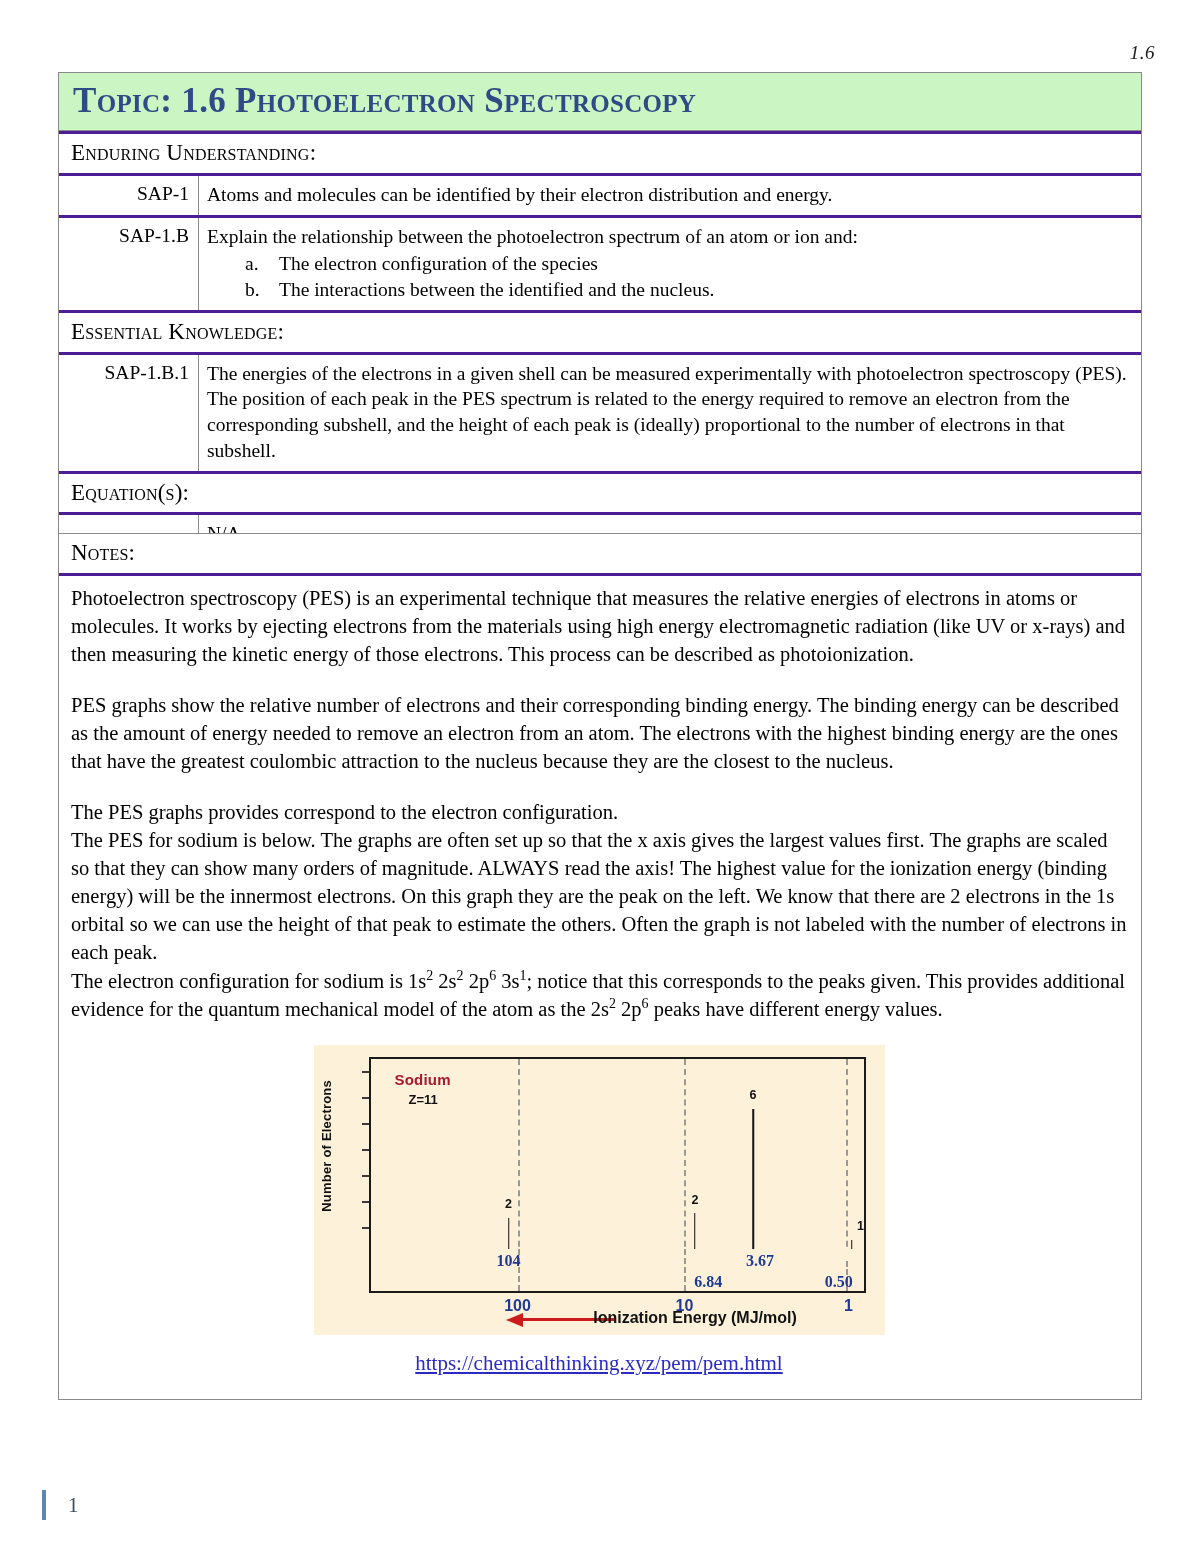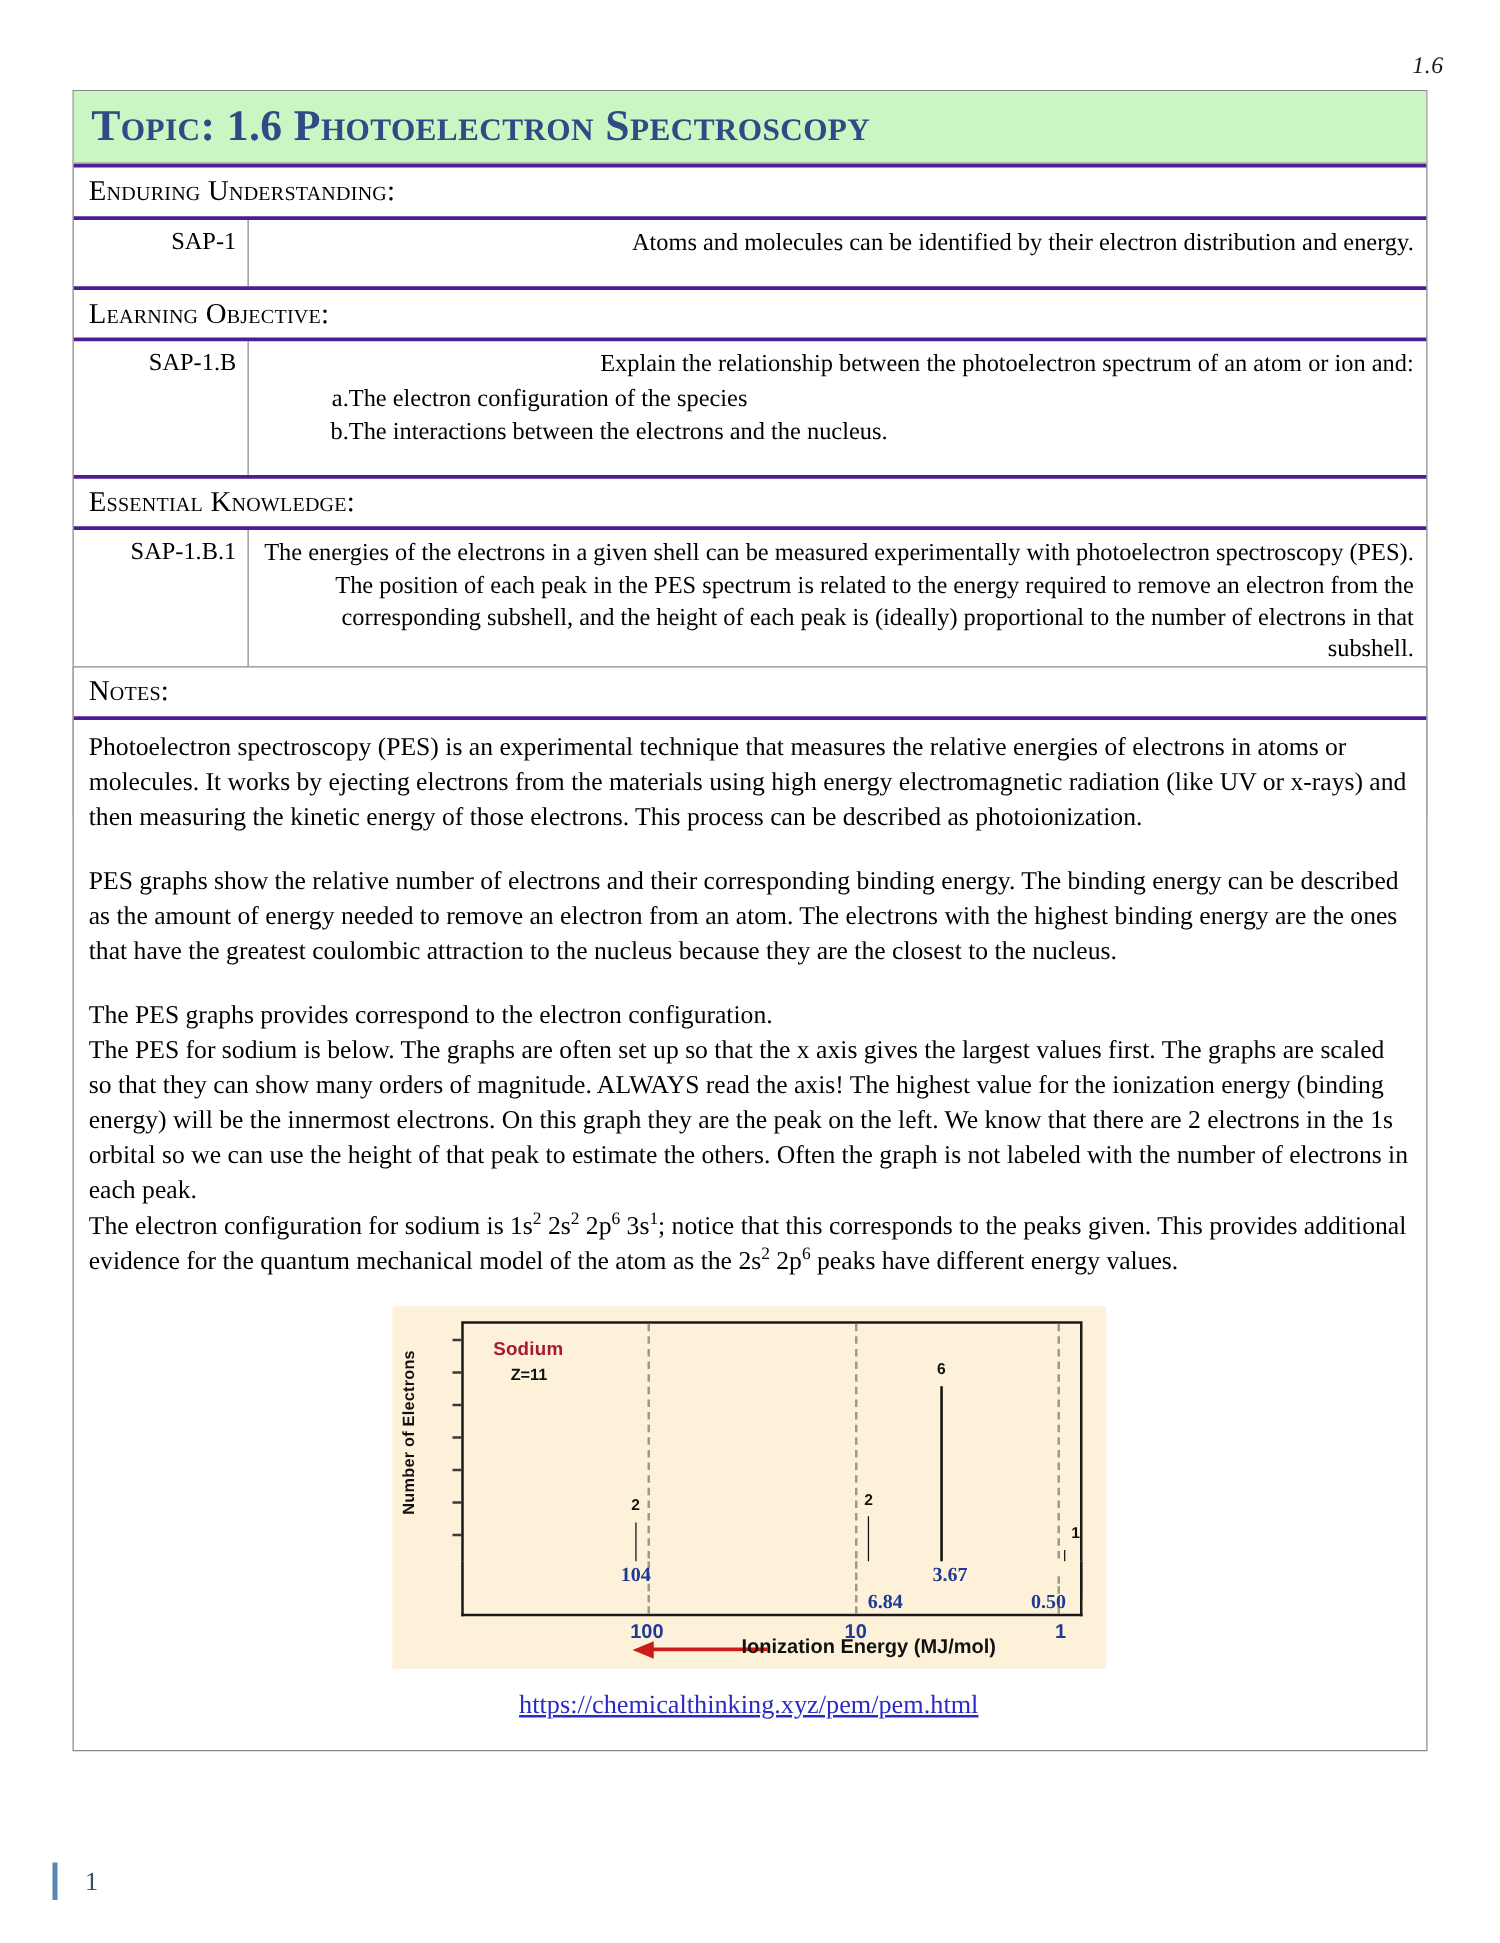--- a/index.html
+++ b/index.html
@@ -52,24 +52,23 @@
     border-right: 1px solid #8a8a8a;
     box-sizing: border-box;
     padding: 6px 9px 6px 4px;
     text-align: right;
     font-size: 19.5px;
     line-height: 1.28;
   }
   .cell-body {
     flex: 1 1 auto;
     box-sizing: border-box;
-    padding: 6px 10px 21px 8px;
+    padding: 6px 10px 7px 8px;
     font-size: 19.5px;
     line-height: 1.32;
-    text-align: right;
   }
 
   
   .section-row {
     padding: 5px 0 6px 12px;
     font-size: 23px;
     line-height: 1.2;
     letter-spacing: 0.2px;
   }
   .smallcaps {
@@ -340,36 +339,33 @@
 
   <div class="row">
     <div class="section-row smallcaps" style="flex:1 1 auto;">Enduring Understanding:</div>
   </div>
 
   <div class="row">
     <div class="cell-label">SAP-1</div>
     <div class="cell-body">Atoms and molecules can be identified by their electron distribution and energy.</div>
   </div>
 
-  <div class="row">
-    <div class="section-row smallcaps" style="flex:1 1 auto;">Learning Objective:</div>
-  </div>
 
   <div class="row">
     <div class="cell-label">SAP-1.B</div>
     <div class="cell-body">
       <div>Explain the relationship between the photoelectron spectrum of an atom or ion and:</div>
       <ul class="sub-list">
         <li>
           <span class="marker">a.</span>
           <span>The electron configuration of the species</span>
         </li>
         <li>
           <span class="marker">b.</span>
-          <span>The interactions between the electrons and the nucleus.</span>
+          <span>The interactions between the identified and the nucleus.</span>
         </li>
       </ul>
     </div>
   </div>
 
   <div class="row">
     <div class="section-row smallcaps" style="flex:1 1 auto;">Essential Knowledge:</div>
   </div>
 
   <div class="row">

